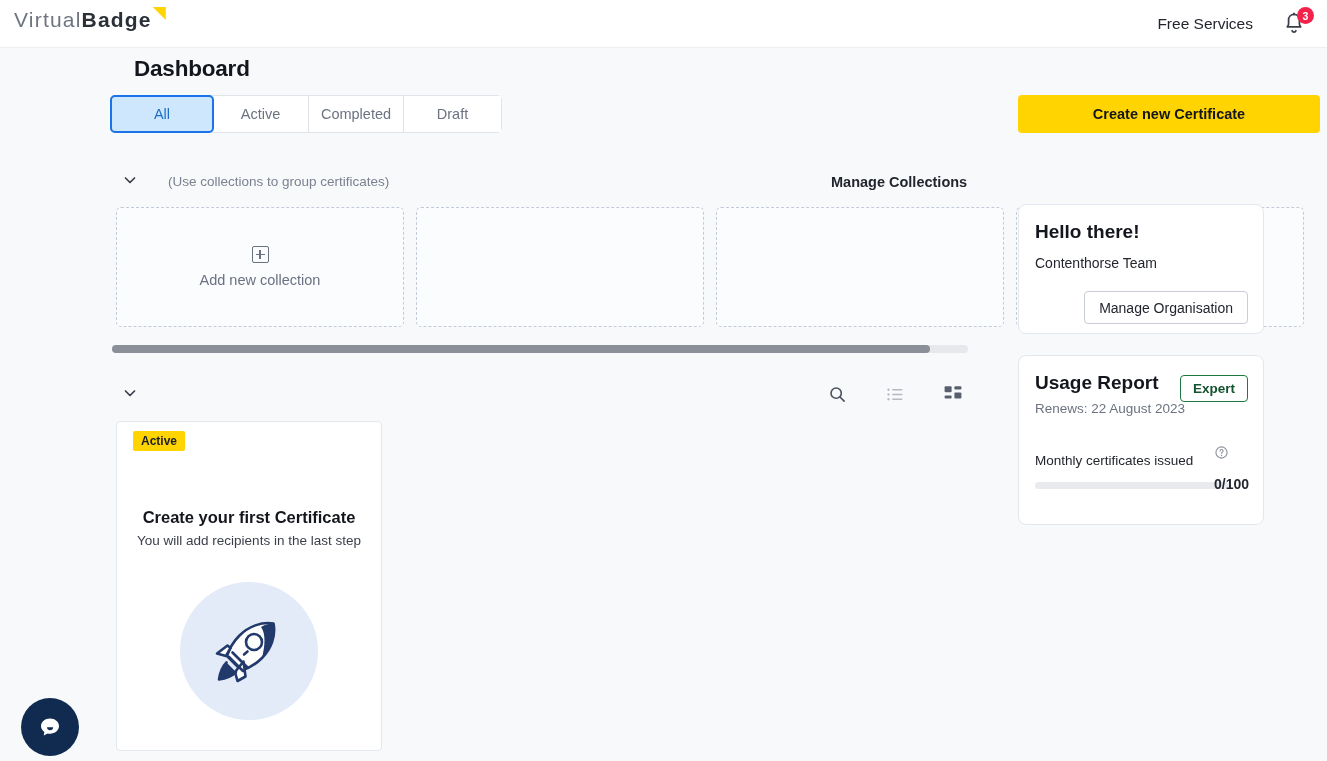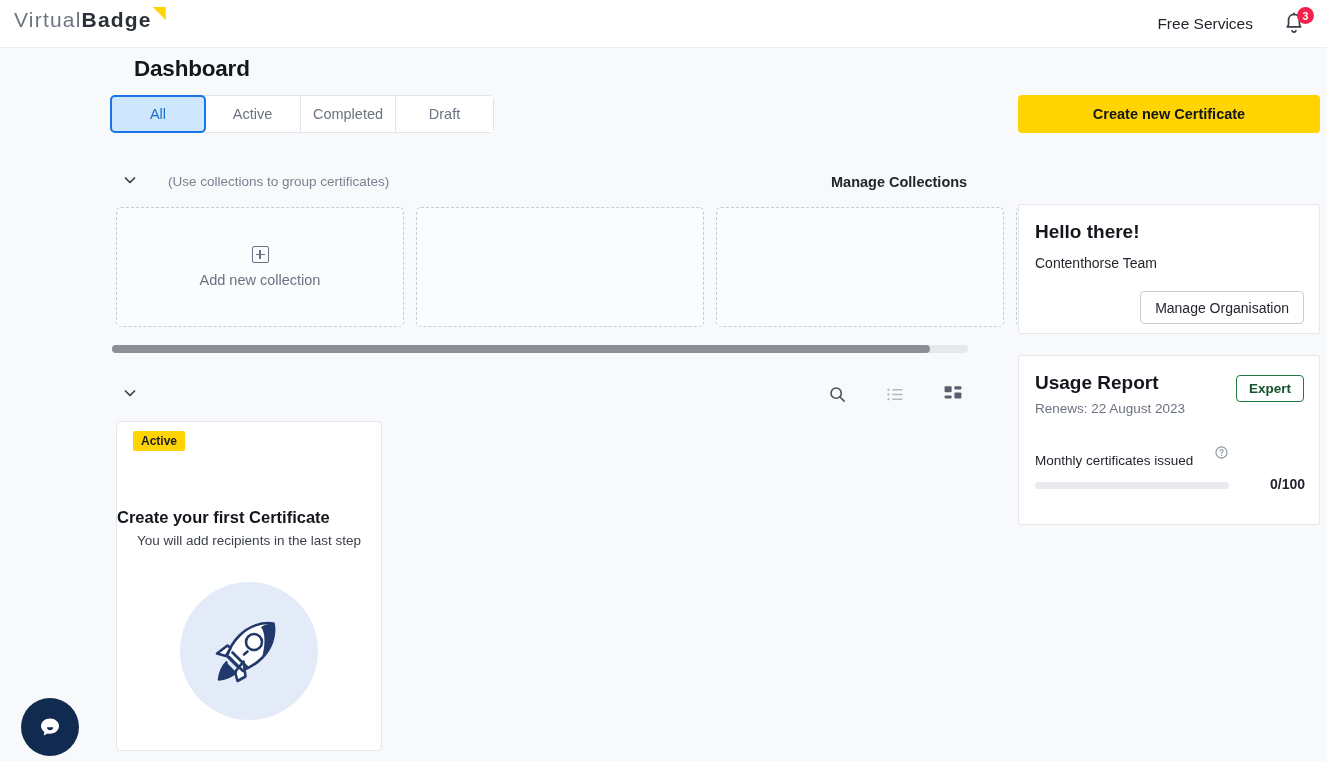--- a/index.html
+++ b/index.html
@@ -67,21 +67,21 @@
     border: 1px solid #dfe3ea; border-radius: 5px;
     background: #fff; overflow: visible;
   }
   .tab {
     display: flex; align-items: center; justify-content: center;
     font-size: 14.5px; color: #6b7280; background: #fff;
     border-right: 1px solid #dfe3ea; height: 36px;
     cursor: pointer;
   }
   .tab:last-child { border-right: none; }
-  .tab-all { width: 96px; }
+  .tab-all { width: 104px; }
   .tab-active { width: 96px; }
   .tab-completed { width: 95px; }
   .tab-draft { width: 97px; }
   .tab.selected {
     background: #cfe7fd; color: #1b6fc4; font-weight: 400;
     border: 2px solid #1a73e8; border-radius: 5px;
     height: 38px; margin: -1px -1px -1px -1px;
     position: relative; z-index: 2;
   }
 
@@ -160,21 +160,21 @@
     cursor: pointer;
   }
   .badge-active {
     position: absolute; left: 16px; top: 9px;
     background: #ffd400; color: #1b1f27;
     font-size: 12px; font-weight: 600;
     padding: 3px 8px; border-radius: 2px;
   }
   .cert-title {
     position: absolute; left: 0; right: 0; top: 86px;
-    font-size: 16.5px; font-weight: 700; color: #13161c;
+    text-align: center; font-size: 16.5px; font-weight: 700; color: #13161c;
   }
   .cert-sub {
     position: absolute; left: 0; right: 0; top: 111px;
     text-align: center; font-size: 13.5px; color: #3a3f4a;
   }
   .rocket-circle {
     position: absolute; left: 50%; top: 160px; transform: translateX(-50%);
     width: 138px; height: 138px; border-radius: 50%;
     background: #e3ebf8;
     display: flex; align-items: center; justify-content: center;
@@ -185,23 +185,23 @@
     position: absolute; left: 1018px; top: 95px;
     width: 302px; height: 38px;
     background: #ffd400; color: #13161c;
     border: none; border-radius: 4px;
     font-size: 14.5px; font-weight: 700;
     font-family: "Liberation Sans", sans-serif;
     cursor: pointer;
   }
   .panel {
     position: absolute; left: 1018px;
-    width: 302px;
+    width: 246px;
     background: #ffffff;
-    border: 1px solid #e4e7ed; border-radius: 3px;
+    border: 1px solid #e4e7ed; border-radius: 8px;
   }
   .panel-hello { top: 204px; height: 130px; }
   .panel-usage { top: 355px; height: 170px; padding-left: 16px; }
 
   .hello-title {
     position: absolute; left: 16px; top: 16px;
     font-size: 19px; font-weight: 700; color: #13161c;
   }
   .hello-org {
     position: absolute; left: 16px; top: 50px;

